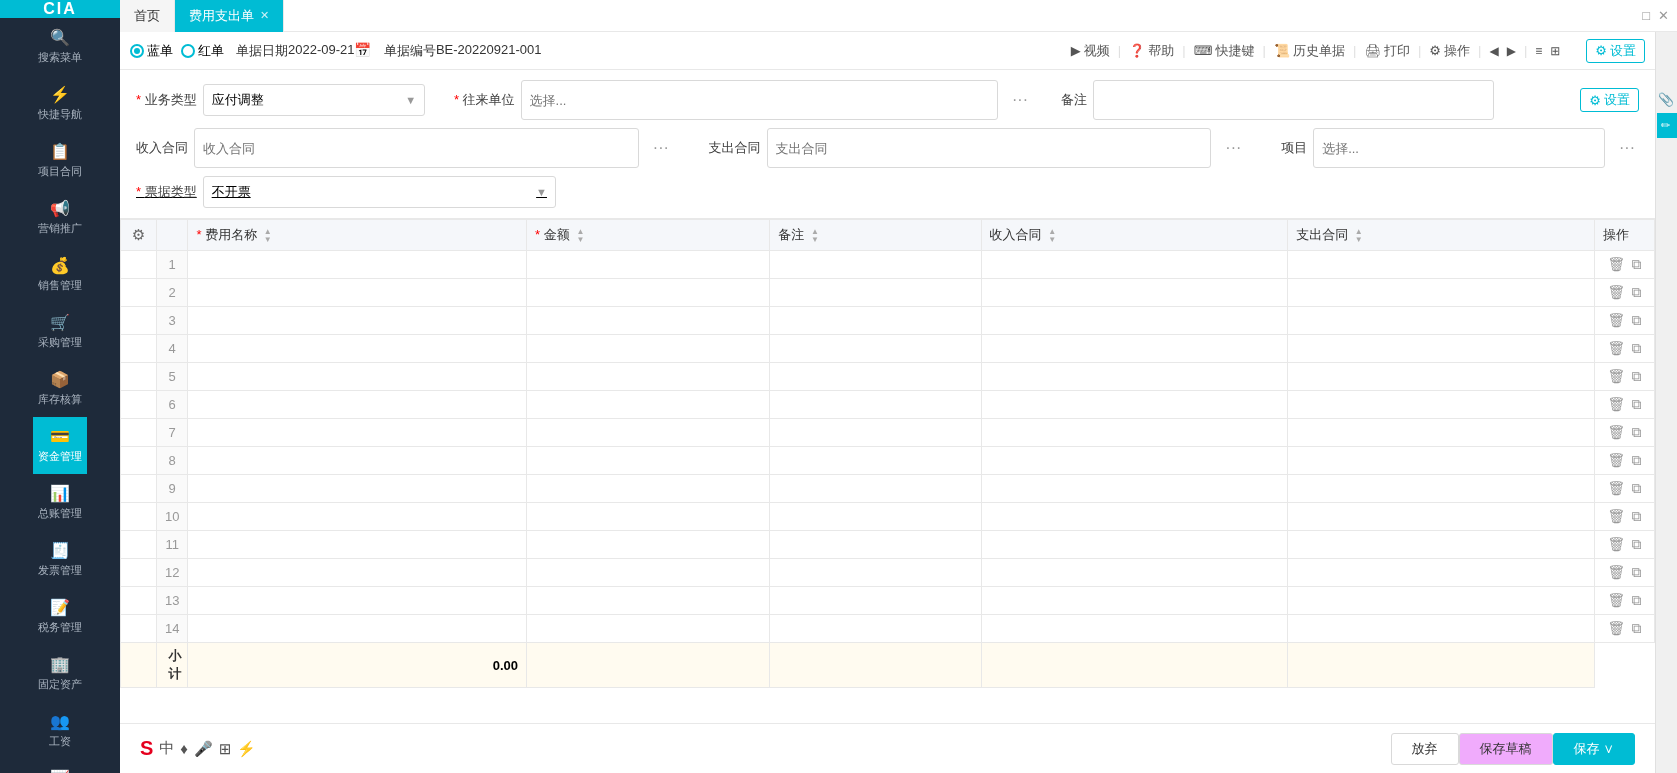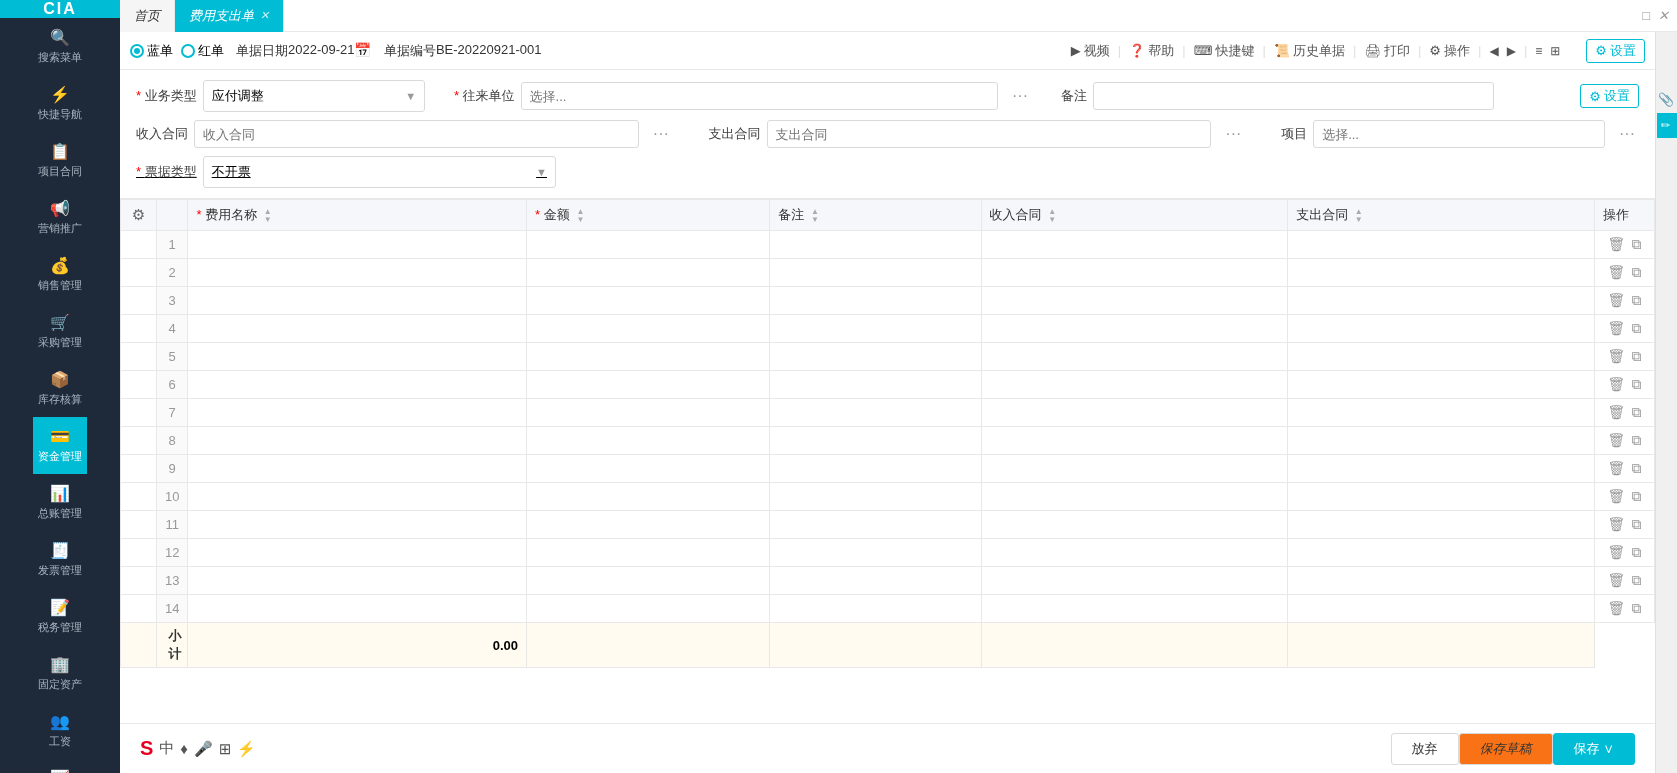--- a/index.html
+++ b/index.html
@@ -7,21 +7,21 @@
 
     
     .sidebar { width: 120px; height: 773px; background: #1e2a3a; display: flex; flex-direction: column; align-items: center; flex-shrink: 0; }
     .sidebar-logo { width: 100%; height: 50px; background: #00bcd4; display: flex; align-items: center; justify-content: center; color: white; font-size: 16px; font-weight: bold; letter-spacing: 2px; }
     .sidebar-item { width: 100%; padding: 10px 5px; display: flex; flex-direction: column; align-items: center; color: #aab4c0; cursor: pointer; gap: 3px; }
     .sidebar-item.active { background: #00bcd4; color: #fff; }
     .sidebar-item .icon { font-size: 16px; }
     .sidebar-item .label { font-size: 11px; }
 
     
-    .tab-bar { height: 32px; background: #fff; border-bottom: 1px solid #e8e8e8; display: flex; align-items: center; padding-left: 0; font-style: italic; }
+    .tab-bar { height: 32px; background: #fff; border-bottom: 1px solid #e8e8e8; display: flex; align-items: center; padding-left: 0; }
     .tab { height: 32px; padding: 0 14px; display: flex; align-items: center; cursor: pointer; color: #666; border-right: 1px solid #e8e8e8; font-size: 13px; gap: 6px; }
     .tab.active { background: #00bcd4; color: white; }
     .tab .close-btn { font-size: 11px; cursor: pointer; opacity: 0.8; }
     .tab-home { background: #f5f5f5; color: #333; }
 
     
     .toolbar { height: 38px; background: #fff; border-bottom: 1px solid #e8e8e8; display: flex; align-items: center; padding: 0 10px; gap: 12px; }
     .radio-group { display: flex; align-items: center; gap: 8px; }
     .radio-item { display: flex; align-items: center; gap: 3px; cursor: pointer; font-size: 13px; }
     .radio-dot { width: 14px; height: 14px; border-radius: 50%; border: 2px solid #00bcd4; display: flex; align-items: center; justify-content: center; }
@@ -32,21 +32,21 @@
     .toolbar-actions { display: flex; align-items: center; gap: 8px; }
     .toolbar-action-btn { display: flex; align-items: center; gap: 3px; color: #555; cursor: pointer; font-size: 12px; }
     .settings-btn { display: flex; align-items: center; gap: 3px; color: #00bcd4; cursor: pointer; border: 1px solid #00bcd4; padding: 2px 8px; border-radius: 3px; font-size: 12px; }
 
     
     .form-area { background: #fff; padding: 10px 16px; border-bottom: 1px solid #e8e8e8; }
     .form-row { display: flex; align-items: center; margin-bottom: 8px; gap: 0; }
     .form-field { display: flex; align-items: center; flex: 1; gap: 6px; }
     .form-label { color: #404040; font-size: 13px; white-space: nowrap; }
     .form-label.required::before { content: '* '; color: red; }
-    .form-input { flex: 1; height: 28px; border: 1px solid #d9d9d9; border-radius: 3px; padding: 0 8px; font-size: 13px; color: #333; outline: none; }
+    .form-input { flex: 1; height: 40px; border: 1px solid #d9d9d9; border-radius: 3px; padding: 0 8px; font-size: 13px; color: #333; outline: none; }
     .form-input.placeholder { color: #bbb; }
     .form-select-wrap { flex: 1; height: 32px; border: 1px solid #d9d9d9; border-radius: 3px; padding: 0 8px; display: flex; align-items: center; justify-content: space-between; cursor: pointer; }
     .form-select-wrap .chevron { color: #999; font-size: 11px; }
     .form-dots { color: #999; cursor: pointer; padding: 0 4px; font-size: 16px; margin-left: 4px; }
 
     
     .table-wrap { flex: 1; overflow: auto; background: #fff; }
     .expense-table { width: 100%; border-collapse: collapse; }
     .expense-table thead tr { background: #f5f7fa; }
     .expense-table th { border: 1px solid #e8e8e8; padding: 6px 8px; text-align: left; font-weight: normal; color: #333; position: relative; white-space: nowrap; }
@@ -63,21 +63,21 @@
     .req-star { color: red; }
     .col-gear-icon { cursor: pointer; color: #666; font-size: 15px; }
 
     
     .footer { height: 50px; background: #fff; border-top: 1px solid #e8e8e8; display: flex; align-items: center; justify-content: space-between; padding: 0 20px; }
     .footer-brand { display: flex; align-items: center; gap: 6px; }
     .footer-brand .logo { color: #e5001e; font-weight: bold; font-size: 18px; }
     .footer-btns { display: flex; }
     .btn { padding: 6px 20px; border-radius: 3px; cursor: pointer; font-size: 13px; border: 1px solid #d9d9d9; background: #fff; color: #333; }
     .btn-primary { background: #00bcd4; color: #fff; border-color: #00bcd4; }
-    .btn-save-draft { background: #f97316; color: #333; border-color: #d9d9d9; font-style: italic; }
+    .btn-save-draft { background: #f0abfc; color: #333; border-color: #d9d9d9; }
 
     .window-wrap { flex: 1; display: flex; flex-direction: column; overflow: hidden; }
 
     .content-wrap { display: flex; flex: 1; overflow: hidden; }
     .main-panel { flex: 1; display: flex; flex-direction: column; overflow: hidden; }
   </style>
 </head>
 <body>
 
 <div class="sidebar">

